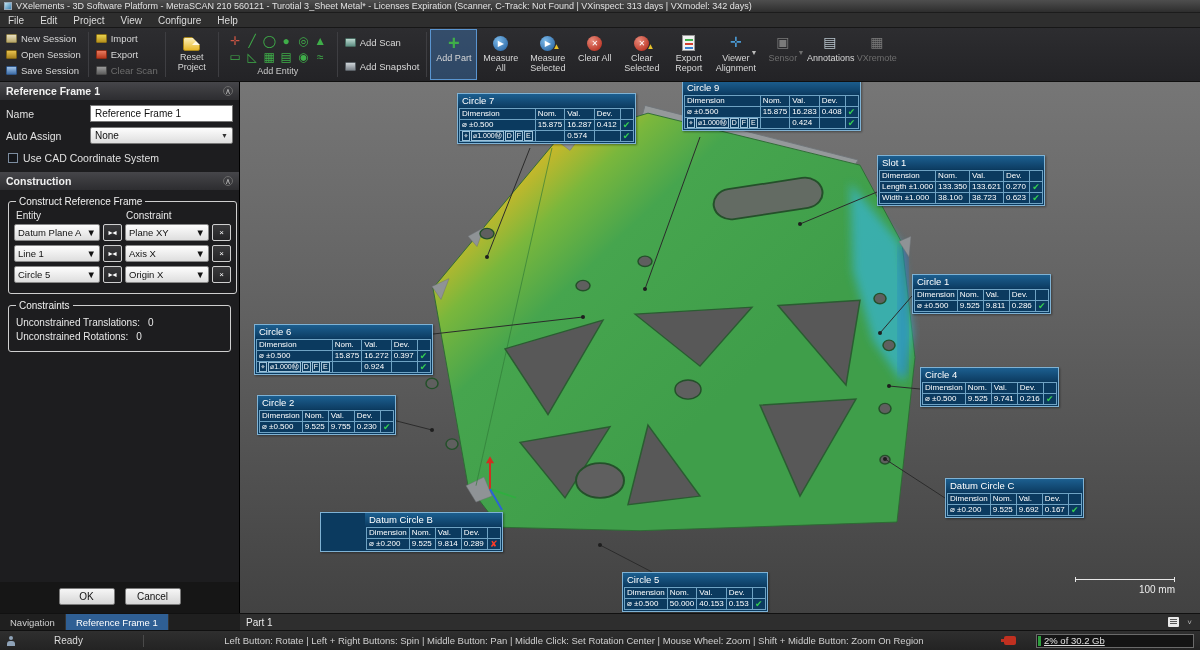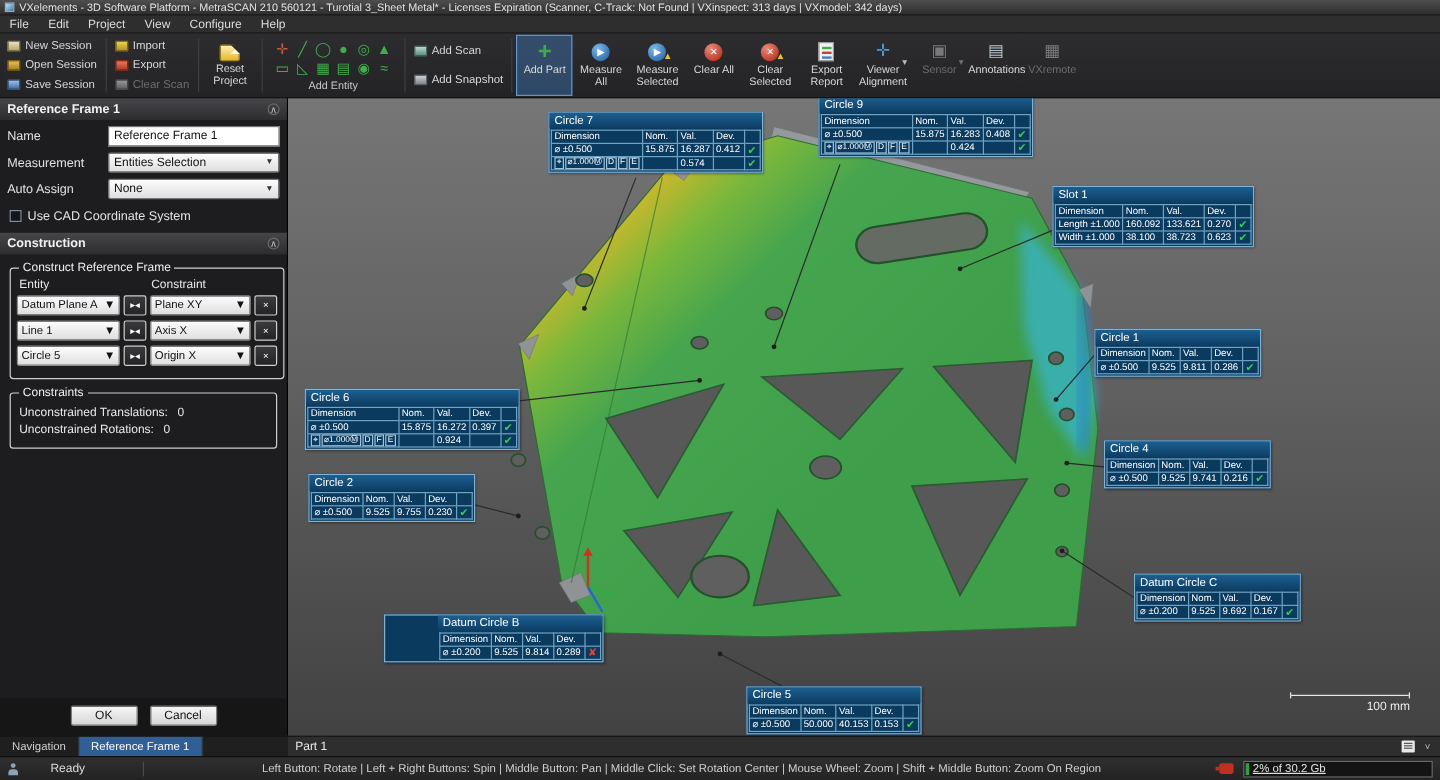--- a/index.html
+++ b/index.html
@@ -134,21 +134,21 @@
               background:#2e2e2e; padding:0 8px 0 6px; }
   .part-tab { font-size:10px; color:#e8e8e8; }
   .part-icons { display:flex; align-items:center; gap:8px; }
   .doc-ico { width:11px; height:10px; background:#e8e8e8; border-radius:1px; position:relative; }
   .doc-ico:before { content:""; position:absolute; left:2px; top:2px; width:7px; height:1px; background:#555;
                     box-shadow:0 2px 0 #555, 0 4px 0 #555; }
   .chev-down { font-size:8px; color:#b8b8b8; }
 
   
   .statusbar { height:20px; background:linear-gradient(#2f2f2f,#232323); display:flex; align-items:center;
-               padding:0 6px; gap:8px; border-top:1px solid #101010; }
+               padding:0 6px; gap:20px; border-top:1px solid #101010; }
   .user-ico { width:10px; height:10px; position:relative; }
   .user-ico:before { content:""; position:absolute; left:3px; top:0; width:4px; height:4px; border-radius:50%;
                      background:#8fa3b8; }
   .user-ico:after { content:""; position:absolute; left:1px; top:5px; width:8px; height:5px;
                     border-radius:3px 3px 0 0; background:#8fa3b8; }
   .sb-ready { font-size:10px; color:#dcdcdc; margin-left:18px; }
   .sb-div { width:1px; height:12px; background:#4a4a4a; margin-left:40px; }
   .sb-hints { flex:1; text-align:center; font-size:9.5px; color:#cfcfcf; white-space:nowrap; }
   .plug-ico { width:12px; height:9px; background:#c03020; border-radius:2px; position:relative; }
   .plug-ico:before { content:""; position:absolute; left:-3px; top:3px; width:3px; height:3px; background:#c03020; }
@@ -311,27 +311,20 @@
     <div class="sidepanel">
       <div class="sec-header">
         <span>Reference Frame 1</span>
         <span class="chev">∧</span>
       </div>
       <div class="field-rows" id="panel-fields">
           <div class="frow">
             <span class="lab">Name</span>
             <div class="ctrl input">
               <span>Reference Frame 1</span>
-            </div>
-          </div>
-          <div class="frow">
-            <span class="lab">Measurement</span>
-            <div class="ctrl select">
-              <span>Entities Selection</span>
-              <span class="dd">▼</span>
             </div>
           </div>
           <div class="frow">
             <span class="lab">Auto Assign</span>
             <div class="ctrl select">
               <span>None</span>
               <span class="dd">▼</span>
             </div>
           </div>
         </div>
@@ -575,21 +568,21 @@
               <tbody>
                 <tr>
                   <td>Dimension</td>
                   <td class="num">Nom.</td>
                   <td class="num">Val.</td>
                   <td class="num">Dev.</td>
                   <td class="st"></td>
                 </tr>
                 <tr>
                   <td>Length  ±1.000</td>
-                  <td class="num">160.092</td>
+                  <td class="num">133.350</td>
                   <td class="num">133.621</td>
                   <td class="num">0.270</td>
                   <td class="st pass">✔</td>
                 </tr>
                 <tr>
                   <td>Width  ±1.000</td>
                   <td class="num">38.100</td>
                   <td class="num">38.723</td>
                   <td class="num">0.623</td>
                   <td class="st pass">✔</td>

